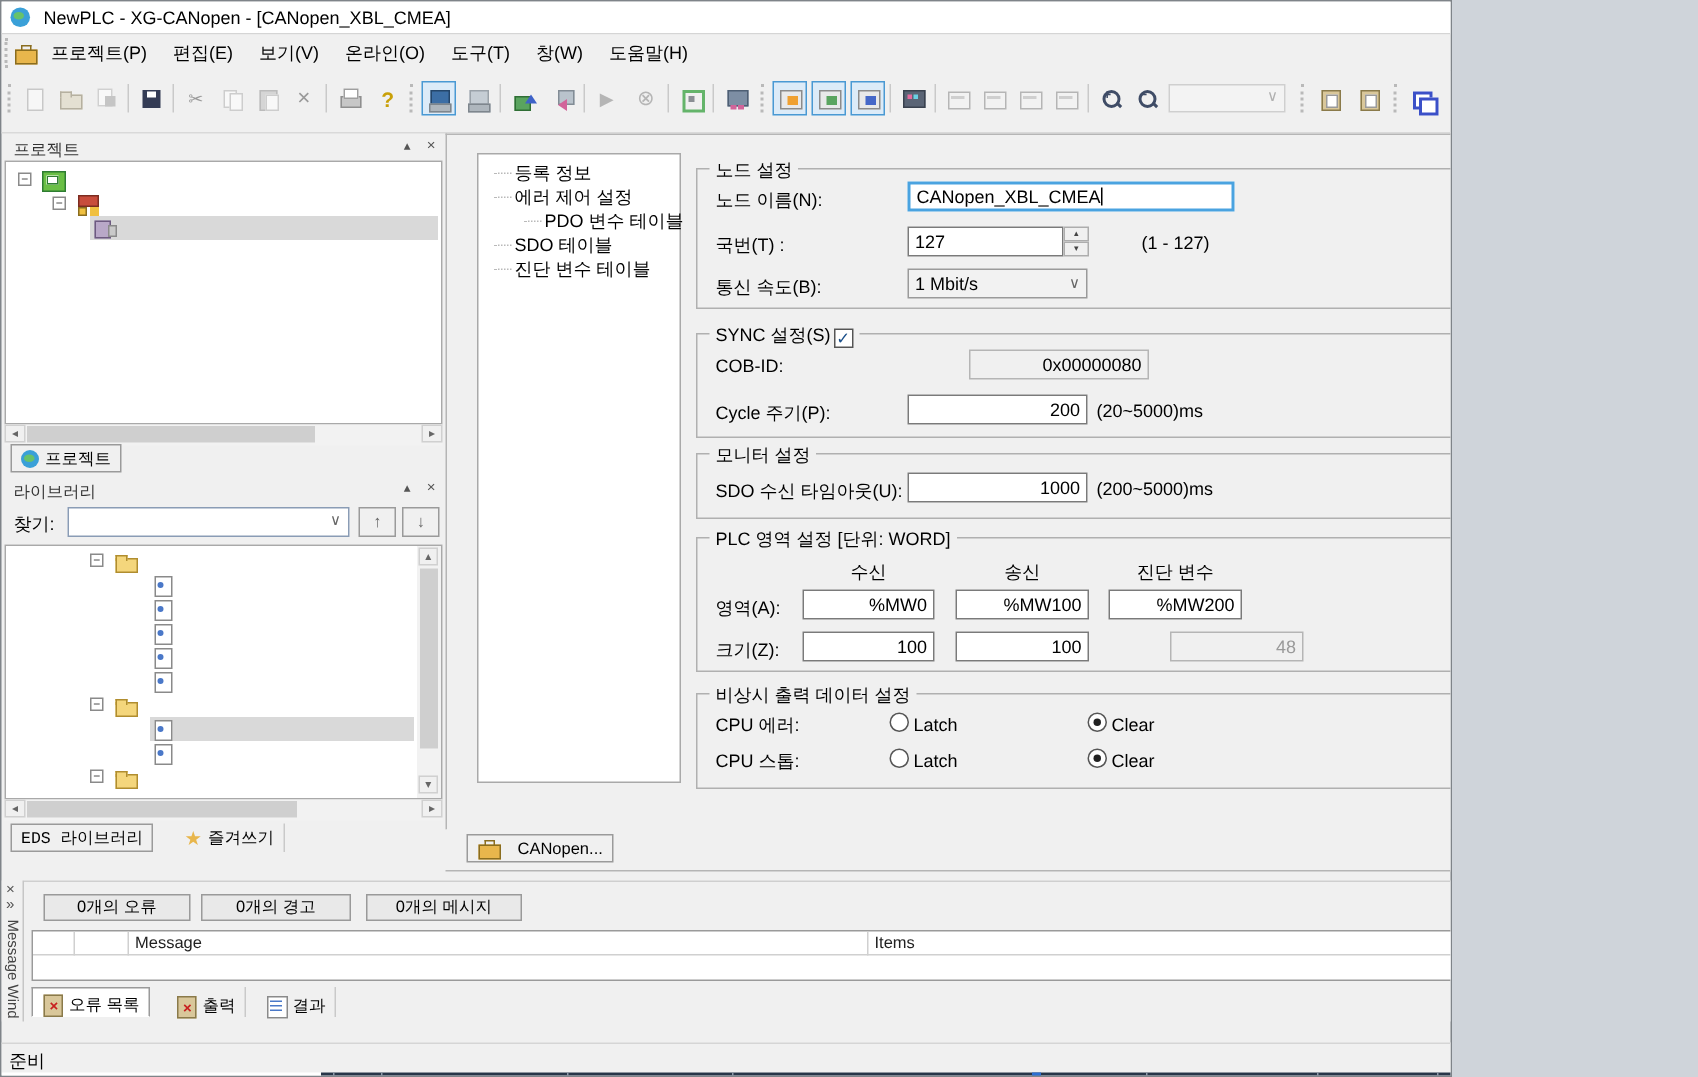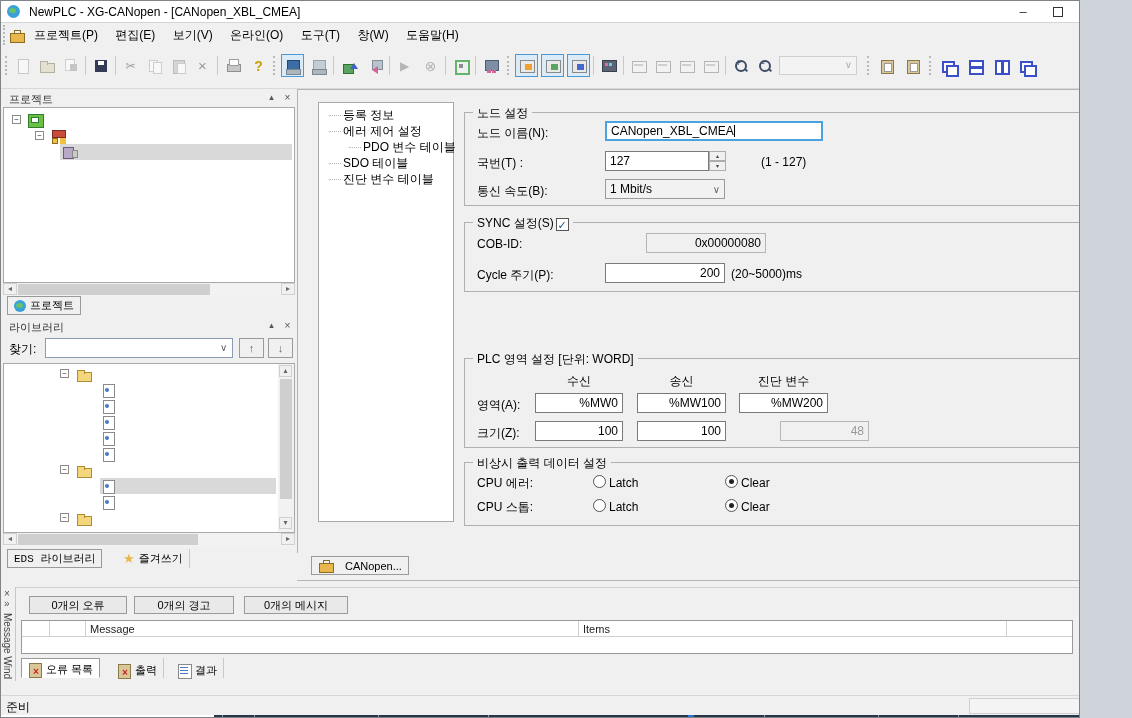--- a/index.html
+++ b/index.html
@@ -1,17 +1,17 @@
 <!DOCTYPE html>
 <html><head>
 <meta charset="utf-8">
 <style>
   html,body{margin:0;padding:0;background:#cfd4da;}
   *{box-sizing:border-box;}
-  .win{position:relative;width:1080px;height:718px;background:#f0f0f0;border:1px solid #7f8489;
+  .win{position:relative;width:968px;height:718px;background:#f0f0f0;border:1px solid #7f8489;
        font-family:"Liberation Sans","DejaVu Sans",sans-serif;font-size:12px;color:#000;overflow:hidden;}
   .abs{position:absolute;}
   .nowrap{white-space:nowrap;overflow:hidden;}
 
   
   .titlebar{left:0;top:0;width:1132px;height:22px;background:#ffffff;border-bottom:1px solid #d5d5d5;}
   .title-text{left:28px;top:4px;font-size:12px;}
   .cap-btn{top:0;height:22px;width:36px;text-align:center;line-height:22px;color:#333;font-size:13px;}
   .menubar{left:0;top:22px;width:1132px;height:24px;background:#f0f0f0;}
   .menu-item{display:inline-block;padding:4px 7px 0 7px;height:24px;}
@@ -450,20 +450,26 @@
 
     <div class="groupbox" style="left:166px;top:132px;width:626px;height:70px;">
       <span class="gtitle"><span>SYNC 설정(S)</span><span class="checkbox">✓</span></span>
       <span class="flabel" style="left:12px;top:14px;">COB-ID:</span>
       <span class="finput dis ra" style="left:140px;top:10px;width:120px;">0x00000080</span>
       <span class="flabel" style="left:12px;top:44px;">Cycle 주기(P):</span>
       <span class="finput ra" style="left:140px;top:40px;width:120px;">200</span>
       <span class="flabel" style="left:266px;top:44px;">(20~5000)ms</span>
     </div>
 
+    <div class="groupbox" style="left:166px;top:212px;width:626px;height:44px;">
+      <span class="gtitle">모니터 설정</span>
+      <span class="flabel" style="left:12px;top:16px;">SDO 수신 타임아웃(U):</span>
+      <span class="finput ra" style="left:140px;top:12px;width:120px;">1000</span>
+      <span class="flabel" style="left:266px;top:16px;">(200~5000)ms</span>
+    </div>
 
     <div class="groupbox" style="left:166px;top:268px;width:626px;height:90px;">
       <span class="gtitle">PLC 영역 설정 [단위: WORD]</span>
       <span class="flabel" style="left:70px;top:14px;width:88px;text-align:center;">수신</span>
       <span class="flabel" style="left:172px;top:14px;width:89px;text-align:center;">송신</span>
       <span class="flabel" style="left:274px;top:14px;width:89px;text-align:center;">진단 변수</span>
       <span class="flabel" style="left:12px;top:38px;">영역(A):</span>
       <span class="finput ra" style="left:70px;top:34px;width:88px;">%MW0</span>
       <span class="finput ra" style="left:172px;top:34px;width:89px;">%MW100</span>
       <span class="finput ra" style="left:274px;top:34px;width:89px;">%MW200</span>

